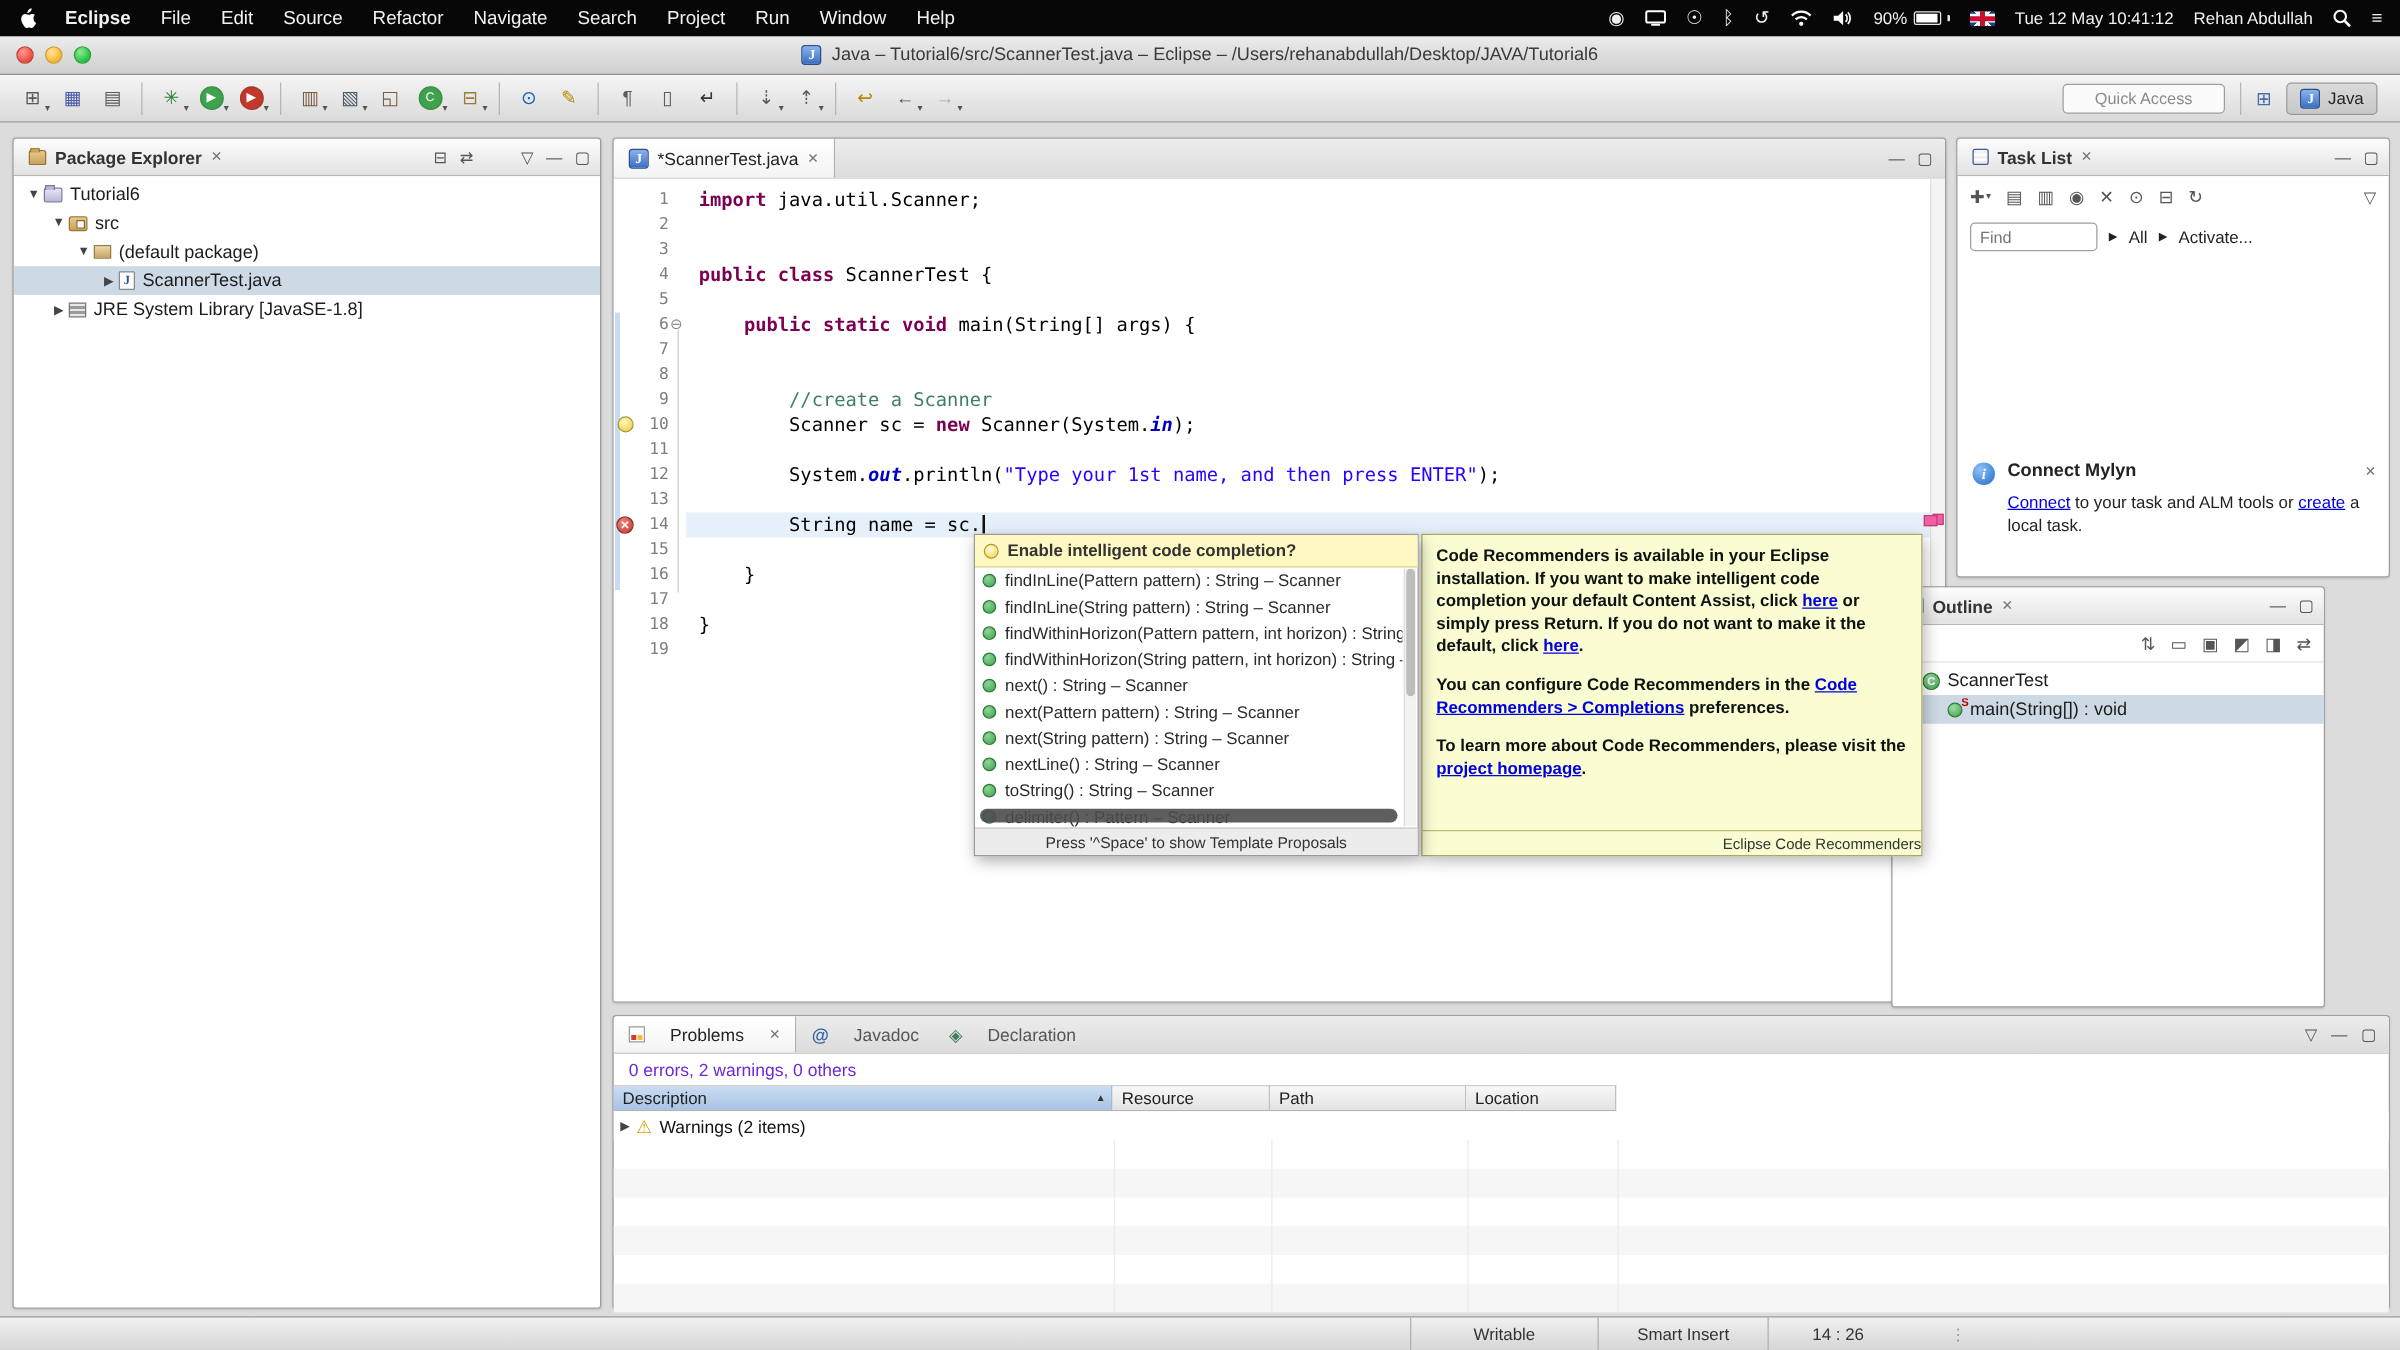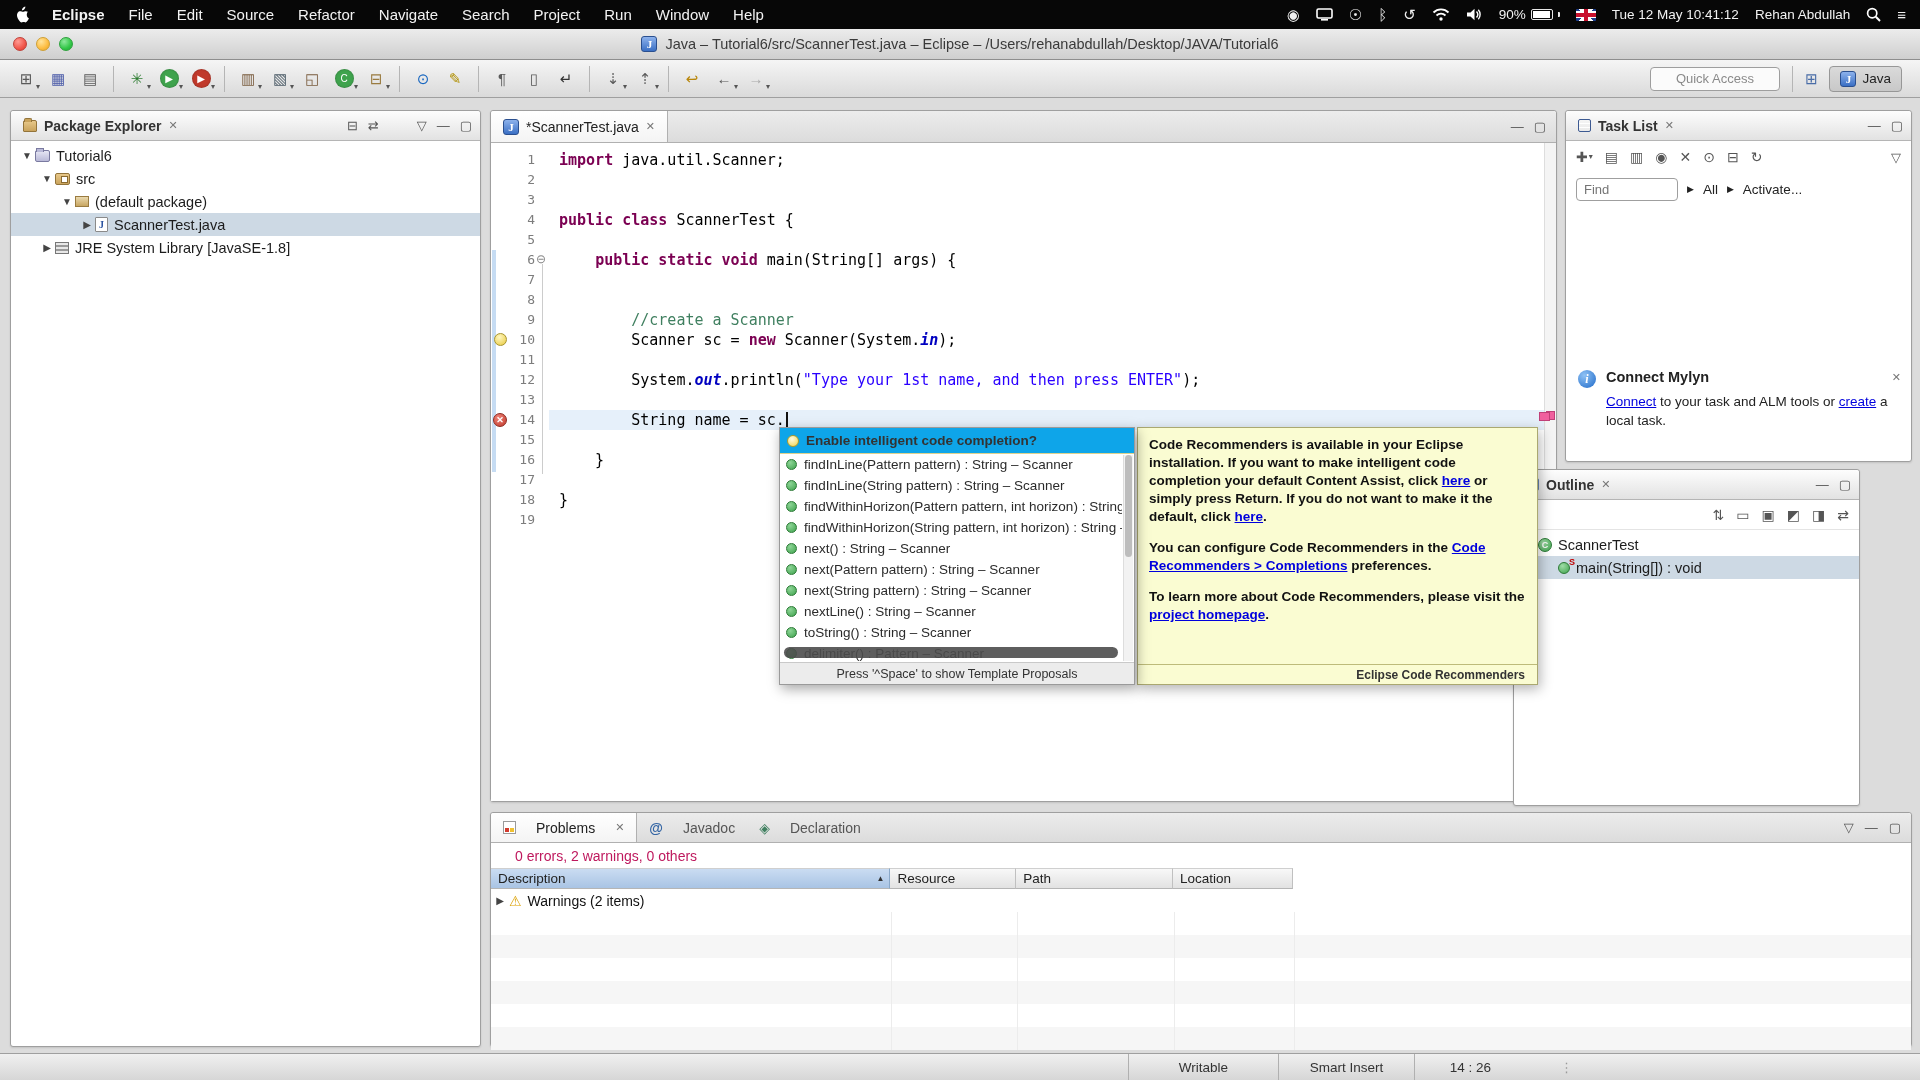--- a/index.html
+++ b/index.html
@@ -107,36 +107,36 @@
 .tok-c{color:#3f7f5f;}
 .tok-f{color:#0000c0;font-weight:bold;font-style:italic;text-align:right;}
 .caret{display:inline-block;width:2px;height:15px;background:#111;vertical-align:-2px;margin-left:1px;}
 #err-marker{position:absolute;left:2px;top:270px;width:14px;height:14px;border-radius:50%;background:radial-gradient(circle at 35% 30%,#ef8378,#c0392b);border:1px solid #8e2a20;color:#fff;font-size:9px;font-weight:bold;display:flex;align-items:center;justify-content:center;line-height:1;z-index:3;}
 #warn-marker{position:absolute;left:3px;top:190px;width:13px;height:13px;border-radius:50%;background:radial-gradient(circle at 40% 30%,#fff7c0,#e8c93e);border:1px solid #a89530;z-index:3;}
 #ov-ruler{position:absolute;right:0;top:0;width:12px;bottom:0;background:#f4f4f4;border-left:1px solid #ddd;}
 #ov-mark-error{position:absolute;left:1px;right:1px;top:268px;height:9px;background:#f0609e;border:1px solid #c04078;}
 
 
 #cmp{position:absolute;left:779px;top:427px;width:356px;height:258px;background:#fff;border:1px solid #9a9a9a;box-shadow:2px 4px 12px rgba(0,0,0,.35);z-index:45;}
-#cmp-banner{height:26px;display:flex;align-items:center;gap:7px;padding:0 7px;background:#0ea5e9;border-bottom:1px solid #ddd28e;font-size:13.5px;font-weight:bold;color:#333;}
+#cmp-banner{height:26px;display:flex;align-items:center;gap:7px;padding:0 7px;background:#fef9c3;border-bottom:1px solid #ddd28e;font-size:13.5px;font-weight:bold;color:#333;}
 .bulb{width:12px;height:12px;border-radius:50%;background:radial-gradient(circle at 40% 30%,#fffbe0,#f0d34a);border:1px solid #b09a28;flex:0 0 auto;}
 #cmp-list{position:absolute;top:26px;left:0;right:12px;bottom:22px;overflow:hidden;}
 .cmp-item{height:21px;display:flex;align-items:center;gap:7px;padding:0 6px;font-size:13.5px;color:#2b2b2b;white-space:nowrap;overflow:hidden;}
 .cmp-dot{width:11px;height:11px;border-radius:50%;background:radial-gradient(circle at 35% 30%,#8ed597,#3fa34d);border:1px solid #2c7a36;flex:0 0 auto;}
 #cmp-vsb{position:absolute;right:1px;top:27px;bottom:23px;width:10px;background:#f2f2f2;border-left:1px solid #ddd;}
 #cmp-vsb-thumb{position:absolute;left:1px;right:1px;top:0;height:102px;background:#bdbdbd;border-radius:4px;}
 #cmp-hpill{position:absolute;left:4px;right:16px;bottom:26px;height:11px;background:#4d4d4d;border-radius:6px;opacity:.9;}
 #cmp-footer{position:absolute;left:0;right:0;bottom:0;height:22px;background:#ececec;border-top:1px solid #c9c9c9;display:flex;align-items:center;justify-content:center;font-size:12.5px;color:#333;}
 
 
 #rec{position:absolute;left:1137px;top:427px;width:401px;height:258px;background:#fafcd2;border:1px solid #aaa870;box-shadow:2px 4px 12px rgba(0,0,0,.3);z-index:44;}
 #rec-body{position:absolute;left:0;right:0;top:0;bottom:20px;padding:8px 11px;overflow:hidden;font-size:13.5px;line-height:18px;font-weight:bold;color:#111;}
 #rec-body p{margin:0 0 13px;}
 .lnk{color:#0000dd;text-decoration:underline;}
-#rec-footer{position:absolute;left:0;right:0;bottom:0;height:20px;border-top:1px solid #bdbb7a;font-size:12px;color:#333;display:flex;align-items:center;justify-content:flex-end;padding:0 12px;font-weight:bold;}
+#rec-footer{position:absolute;left:0;right:0;bottom:0;height:20px;border-top:1px solid #bdbb7a;font-size:12px;color:#333;display:flex;align-items:center;justify-content:flex-end;padding:0 0;font-weight:normal;}
 #pink-marker{position:absolute;left:1539px;top:412px;width:11px;height:9px;background:#f0609e;border:1px solid #c04078;z-index:46;}
 
 
 #tl-toolbar{display:flex;align-items:center;gap:12px;height:32px;padding:0 10px;}
 #tl-icons{display:flex;align-items:center;gap:12px;}
 #tl-menu{margin-left:auto;}
 #tl-findrow{display:flex;align-items:center;gap:9px;height:32px;padding:0 10px;font-size:13.5px;color:#222;}
 #find-input{width:102px;height:23px;border:1px solid #9f9f9f;border-radius:4px;background:#fff;font-size:13px;padding:0 7px;color:#333;font-family:"Liberation Sans",sans-serif;}
 .find-arr{font-size:9px;color:#222;}
 .mylyn{position:absolute;left:12px;right:10px;top:258px;padding-left:28px;}
@@ -155,21 +155,21 @@
 .ptab{height:100%;display:flex;align-items:center;gap:20px;padding:0 12px;font-size:14px;color:#555;}
 .ptab.active{background:linear-gradient(#ffffff,#f4f4f4);border-right:1px solid #b0b0b0;color:#222;border-radius:3px 0 0 0;}
 .ptab-x{font-size:11px;color:#777;}
 .ptab-icon{display:inline-flex;align-items:center;justify-content:center;font-size:14px;}
 .pi-problems{width:13px;height:13px;border:1px solid #9a9a9a;background:#fff;position:relative;}
 .pi-problems::before{content:"";position:absolute;left:1px;bottom:1px;width:4px;height:4px;background:#d23b2e;}
 .pi-problems::after{content:"";position:absolute;right:1px;bottom:1px;width:4px;height:4px;background:#f0c030;}
 .pi-javadoc{color:#3465a4;font-weight:bold;}
 .pi-declaration{color:#3f7f5f;}
 #p-tab-icons{margin-left:auto;display:flex;gap:11px;padding-right:10px;}
-#p-summary{height:25px;display:flex;align-items:center;padding:0 24px;font-size:14px;color:#be185d;}
+#p-summary{height:25px;display:flex;align-items:center;padding:0 12px;font-size:14px;color:#6d28d9;}
 #p-cols{display:flex;height:21px;}
 .pcol{display:flex;align-items:center;background:linear-gradient(#f8f8f8,#e2e2e2);border-right:1px solid #c0c0c0;border-top:1px solid #cfcfcf;border-bottom:1px solid #b5b5b5;font-size:13.5px;color:#222;padding:0 7px;position:relative;}
 .pcol.sorted{background:linear-gradient(#cadcf2,#a9c4e4);border-right:1px solid #8aa8c8;}
 .sort-arrow{position:absolute;right:5px;font-size:8px;color:#333;}
 #p-body{position:relative;}
 .p-row{height:23px;display:flex;align-items:center;font-size:14px;color:#111;background:#fff;position:relative;z-index:2;}
 .p-row .arr{width:18px;text-align:center;font-size:10px;color:#444;}
 .warn-glyph{color:#dba000;font-size:14px;margin-right:6px;}
 .stripe{height:23px;}
 .stripe.alt{background:#f6f6f6;}

